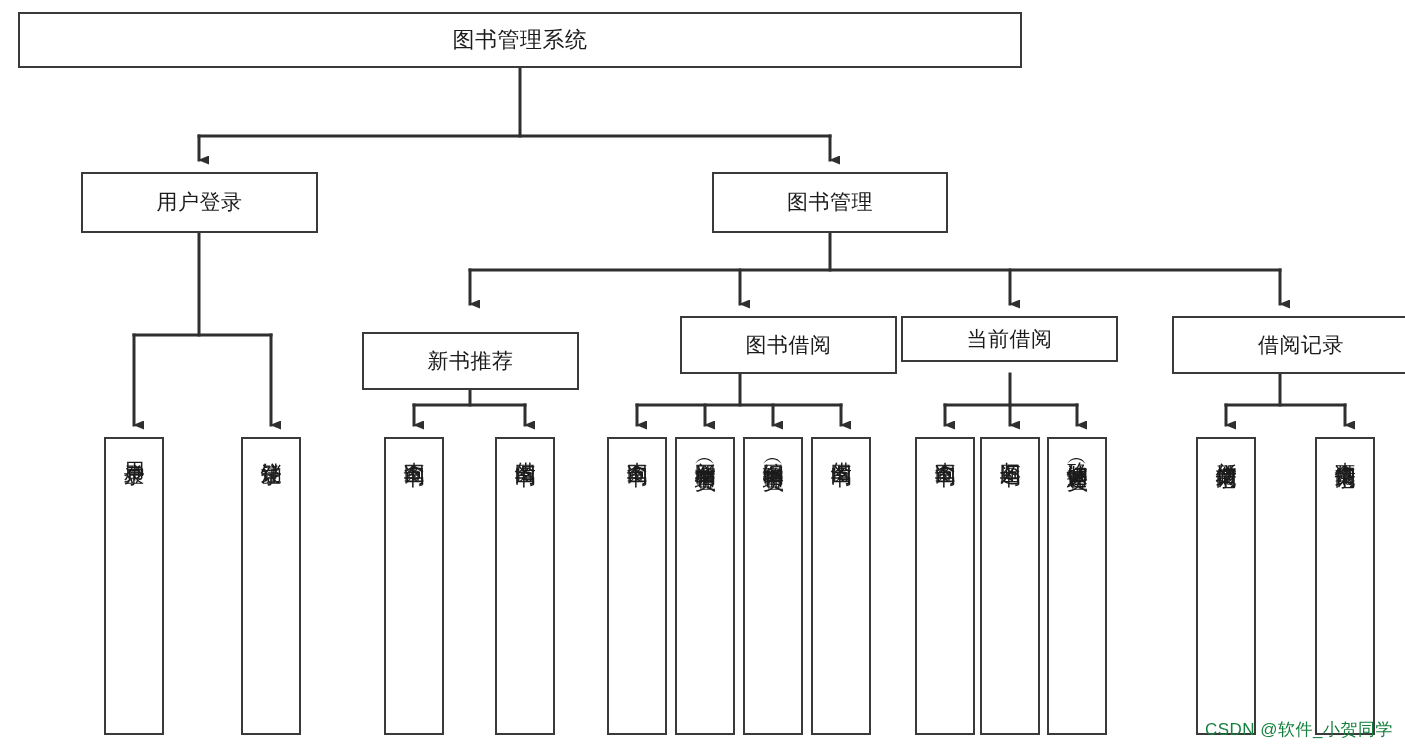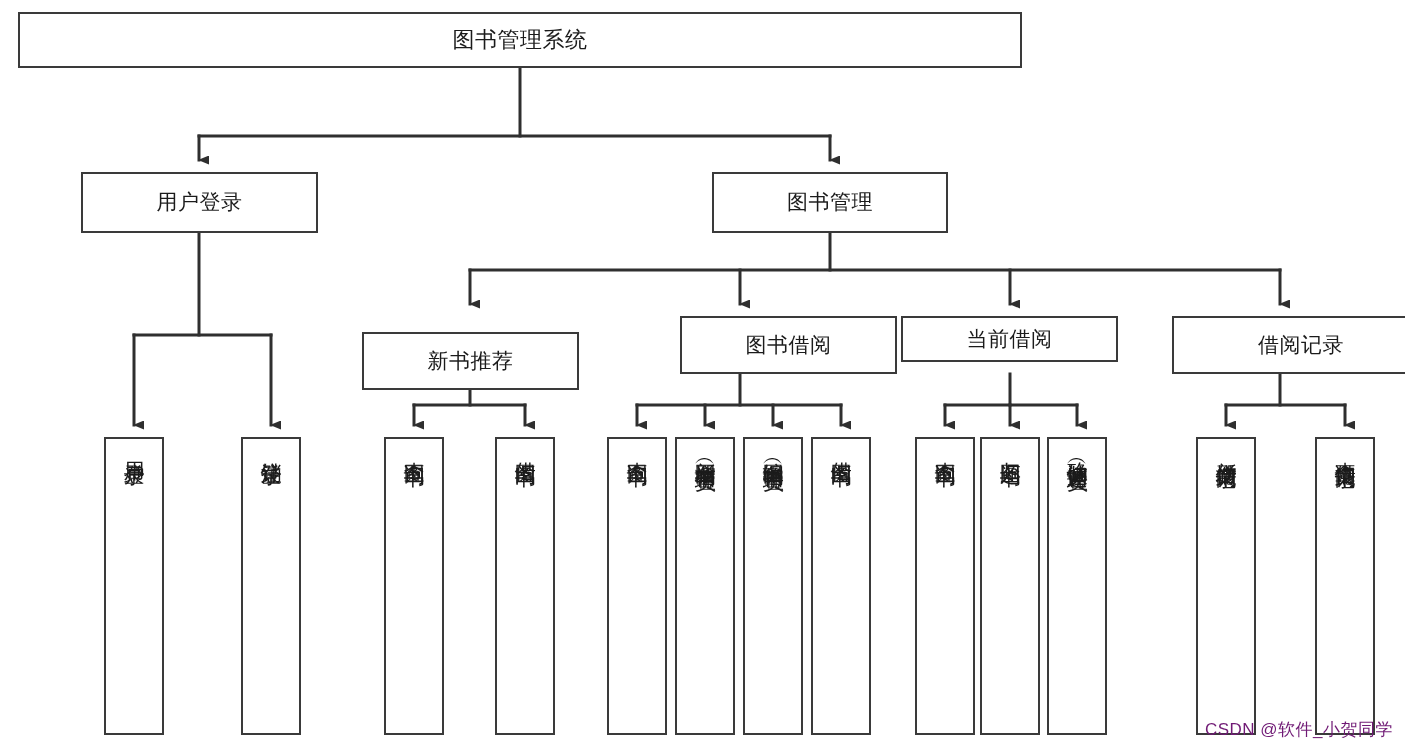--- a/index.html
+++ b/index.html
@@ -57,21 +57,21 @@
     font-size: 21px;
     line-height: 1.06;
     letter-spacing: 1.5px;
   }
   .node.root .label { font-size: 22px; }
   .watermark {
     position: absolute;
     right: 12px;
     bottom: 6px;
     font-size: 17px;
-    color: #701a75;
+    color: #15803d;
     letter-spacing: 0.5px;
     white-space: nowrap;
     user-select: none;
   }
 </style>
 </head>
 <body>
 
 <div id="canvas">
 

